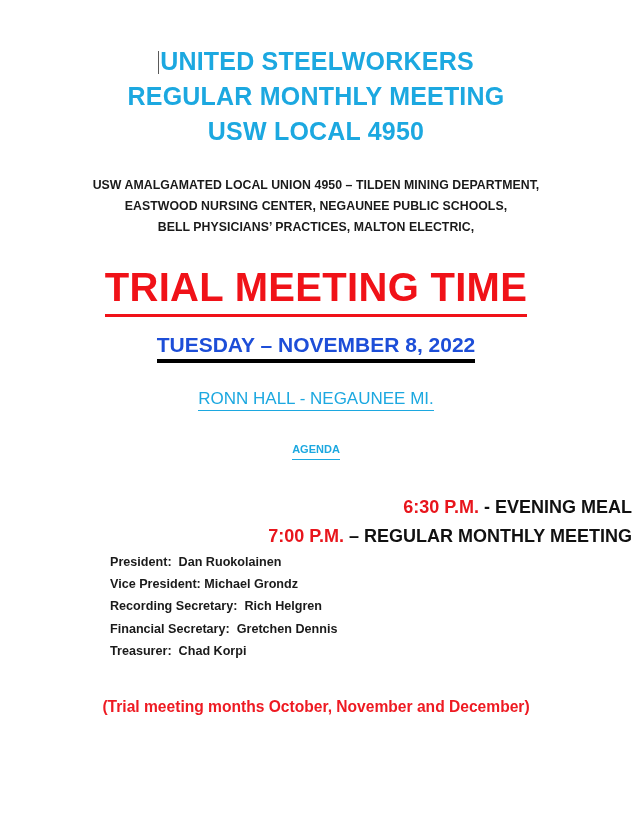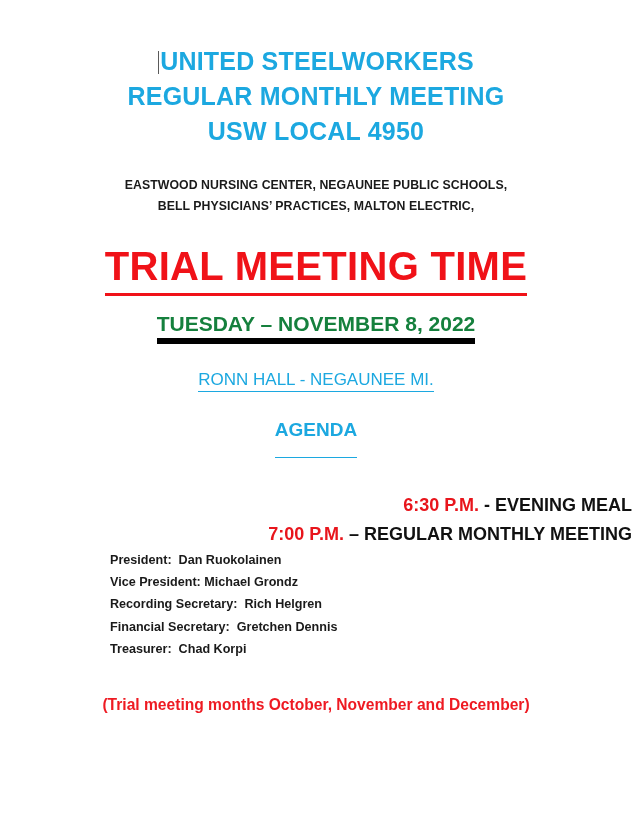--- a/index.html
+++ b/index.html
@@ -79,26 +79,26 @@
     border-bottom: 3px solid #F01218;
     white-space: nowrap;
   }
 
   .date-wrap {
     text-align: center;
     margin-top: 14px;
   }
   .date-line {
     display: inline-block;
-    color: #15803d;
+    color: #1d4ed8;
     font-weight: bold;
     font-size: 21px;
     line-height: 27px;
     padding-bottom: 1px;
-    border-bottom: 6px solid #000000;
+    border-bottom: 4px solid #000000;
     white-space: nowrap;
   }
 
   
   .venue-wrap {
     text-align: center;
     margin-top: 26px;
   }
   .venue-line {
     display: inline-block;
@@ -112,23 +112,23 @@
   }
 
   .agenda-wrap {
     text-align: center;
     margin-top: 28px;
   }
   .agenda-heading {
     display: inline-block;
     color: #1CA8E0;
     font-weight: bold;
-    font-size: 19px;
+    font-size: 11px;
     line-height: 20px;
-    padding-bottom: 17px;
+    padding-bottom: 0;
     border-bottom: 1.6px solid #1CA8E0;
     white-space: nowrap;
   }
 
   
   .times-block {
     text-align: center;
     margin-top: 33px;
   }
   .time-row {
@@ -176,20 +176,21 @@
 
 <div class="page">
 
   <div class="title-block">
     <div class="title-line first"><span class="caret"></span><span>UNITED STEELWORKERS</span></div>
     <div class="title-line">REGULAR MONTHLY MEETING</div>
     <div class="title-line">USW LOCAL 4950</div>
   </div>
 
   <div class="sub-block">
+    <div class="sub-line">USW AMALGAMATED LOCAL UNION 4950 – TILDEN MINING DEPARTMENT,</div>
     <div class="sub-line">EASTWOOD NURSING CENTER, NEGAUNEE PUBLIC SCHOOLS,</div>
     <div class="sub-line">BELL PHYSICIANS’ PRACTICES, MALTON ELECTRIC,</div>
   </div>
 
   <div class="headline-wrap">
     <div class="headline">TRIAL MEETING TIME</div>
   </div>
 
   <div class="date-wrap">
     <div class="date-line">TUESDAY – NOVEMBER 8, 2022</div>

